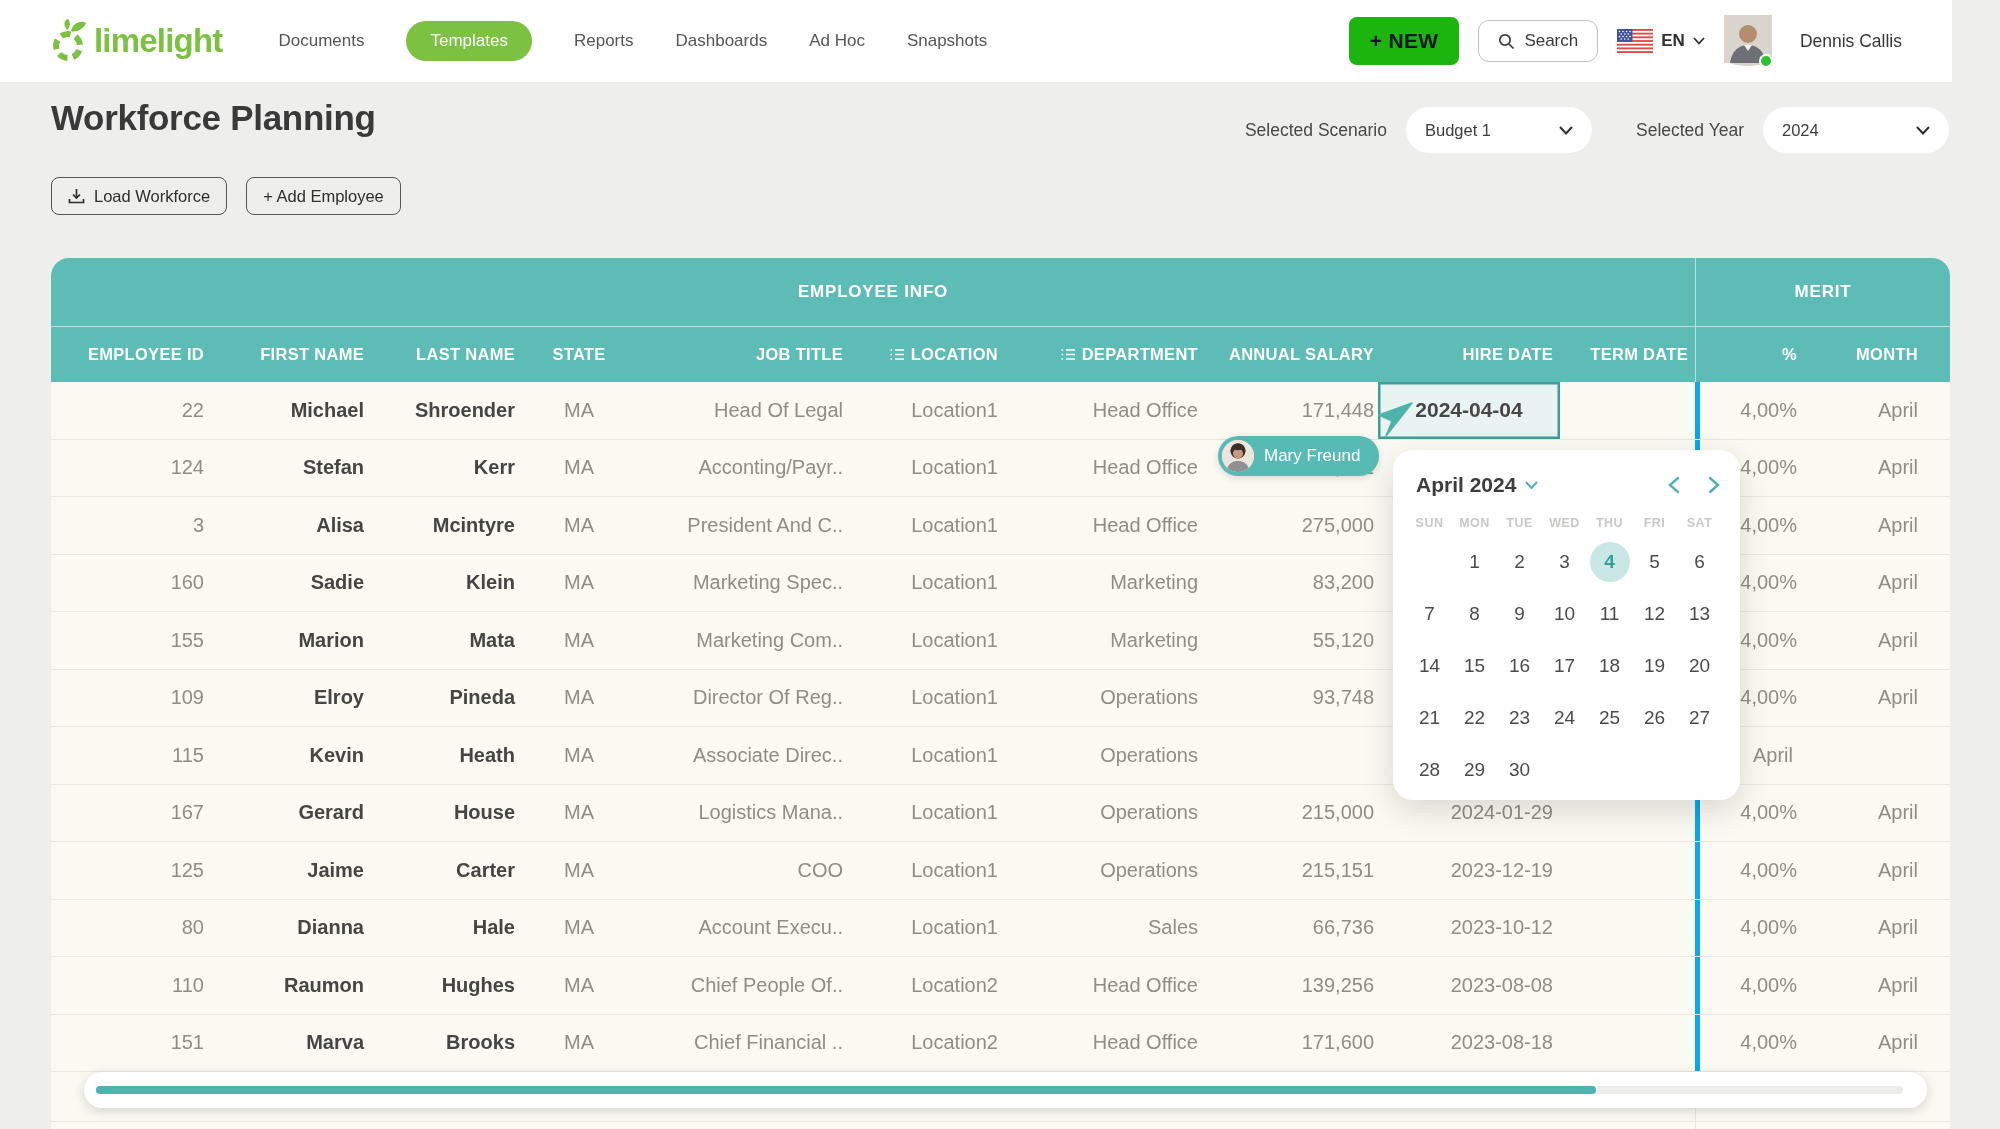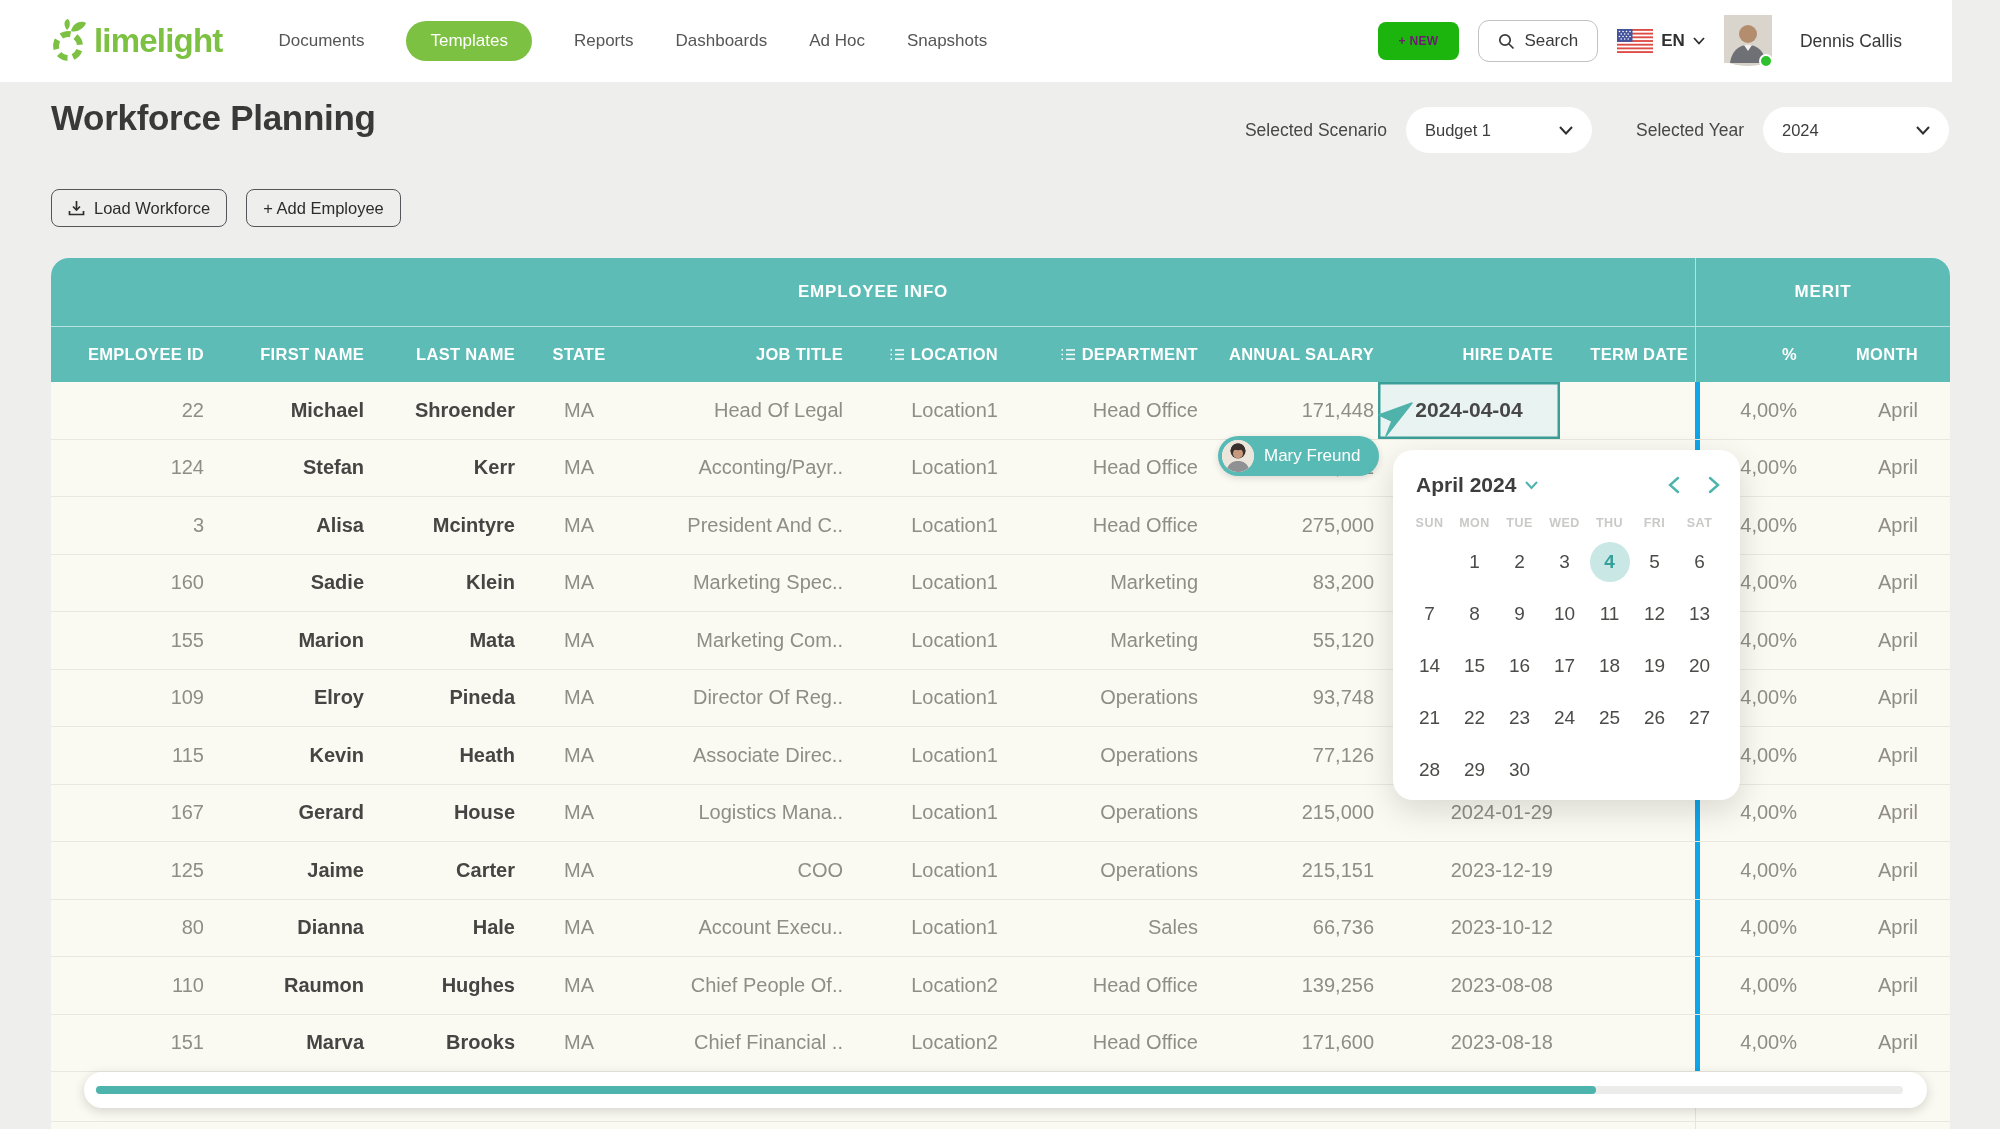--- a/index.html
+++ b/index.html
@@ -12,42 +12,42 @@
   }
   
   .topbar { position:absolute; left:0; top:0; width:1952px; height:82px; background:#ffffff;
     display:flex; align-items:center; padding:0 50px; z-index:10; }
   .logo { display:flex; align-items:center; gap:4px; margin-right:56px; cursor:pointer; }
   .logo-text { font-size:33px; font-weight:700; color:#7cc142; letter-spacing:-0.8px; }
   .nav { display:flex; align-items:center; gap:42px; }
   .nav-item { font-size:17px; color:#565656; cursor:pointer; white-space:nowrap; }
   .nav-item.active { background:#7cc142; color:#fff; padding:10px 24px; border-radius:20px; }
   .top-right { margin-left:auto; display:flex; align-items:center; gap:19px; }
-  .btn-new { background:#1cb50e; color:#701a75; font-weight:700; font-size:12px; padding:12px 21px;
+  .btn-new { background:#1cb50e; color:#0f172a; font-weight:700; font-size:21px; padding:12px 21px;
     border-radius:8px; border:none; cursor:pointer; letter-spacing:.3px; }
   .btn-search { display:flex; align-items:center; gap:9px; background:#fff; border:1.5px solid #c2c2c2;
     border-radius:11px; padding:10px 19px; font-size:17px; color:#3a3a3a; cursor:pointer; }
   .lang { display:flex; align-items:center; gap:8px; cursor:pointer; }
   .lang-label { font-size:17px; font-weight:700; color:#2f2f2f; }
   .user { display:flex; align-items:center; gap:28px; cursor:pointer; }
   .avatar { width:48px; height:48px; border-radius:50%; overflow:hidden; position:relative; background:#d7d2ca; }
   .avatar-wrap { position:relative; }
   .status-dot { position:absolute; right:-1px; bottom:-1px; width:14px; height:14px; border-radius:50%;
     background:#2dc22d; border:2.5px solid #fff; }
   .user-name { font-size:17.5px; color:#383838; }
   
   .page-title { position:absolute; left:51px; top:98px; font-size:35px; font-weight:800;
     color:#393939; letter-spacing:-0.3px; }
   .filters { position:absolute; top:107px; right:51px; display:flex; align-items:center; }
   .filter-label { font-size:17.5px; color:#474747; margin-right:19px; }
   .select-pill { width:186px; height:46px; background:#fff; border-radius:23px; display:flex;
     align-items:center; justify-content:space-between; padding:0 19px; font-size:16.5px; color:#3d3d3d;
     cursor:pointer; }
   .filters .gap { width:44px; }
-  .actions { position:absolute; left:51px; top:177px; display:flex; gap:19px;margin-top:12px; }
+  .actions { position:absolute; left:51px; top:177px; display:flex; gap:19px; }
   .btn-outline { height:38px; display:flex; align-items:center; gap:9px; background:transparent;
     border:1.5px solid #55555a; border-radius:8px; padding:0 16px; font-size:16.5px; color:#2d2d2d;
     cursor:pointer; font-family:inherit; }
   
   .table { position:absolute; left:51px; top:258px; width:1899px; height:871px;
     background:#fbfaf2; border-radius:18px 18px 0 0; overflow:hidden; z-index:1; }
   .group-row { display:flex; height:69px; background:#5ebcb6; }
   .group-cell { display:flex; align-items:center; justify-content:center; color:#fff;
     font-weight:700; font-size:17px; letter-spacing:.8px; }
   .g-emp { width:1644px; border-bottom:1px solid rgba(255,255,255,.55); }
@@ -368,21 +368,20 @@
   </div>
 
   <div class="trow grid12">
     <div class="cell c-id">115</div>
     <div class="cell c-first">Kevin</div>
     <div class="cell c-last">Heath</div>
     <div class="cell c-state">MA</div>
     <div class="cell c-job">Associate Direc..</div>
     <div class="cell c-loc">Location1</div>
     <div class="cell c-dept">Operations</div>
-    <div class="cell c-sal">77,126</div>
     <div class="cell c-hire"></div>
     <div class="cell c-term"></div>
     <div class="cell c-pct">4,00%</div>
     <div class="cell c-month">April</div>
   </div>
 
   <div class="trow grid12">
     <div class="cell c-id">167</div>
     <div class="cell c-first">Gerard</div>
     <div class="cell c-last">House</div>

